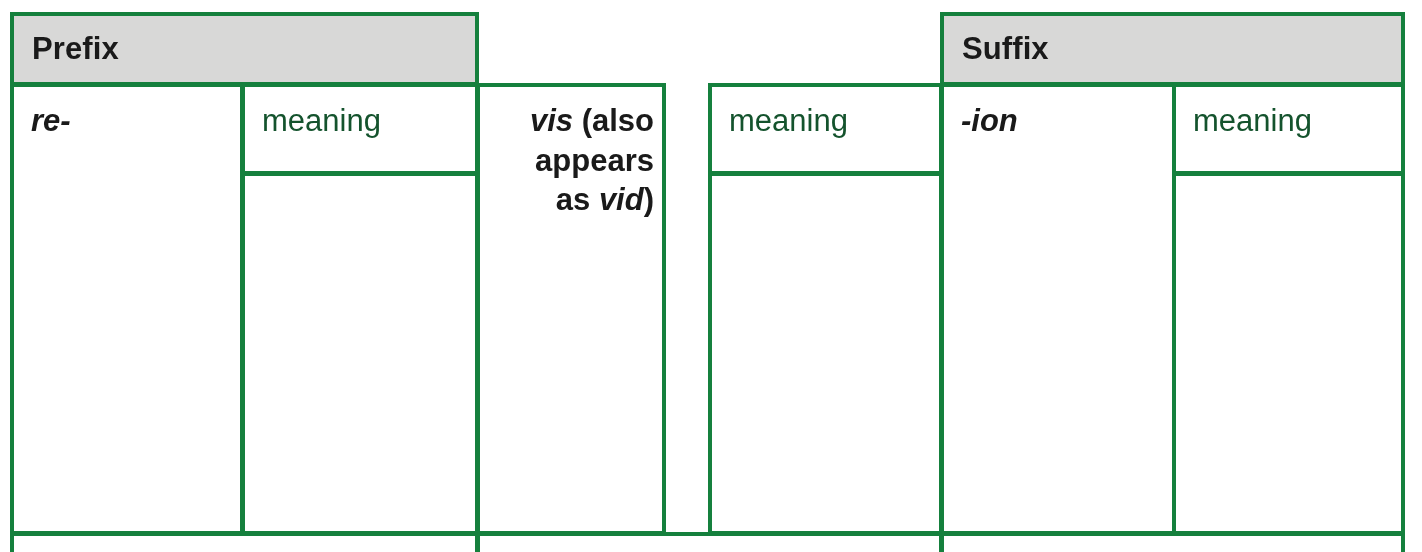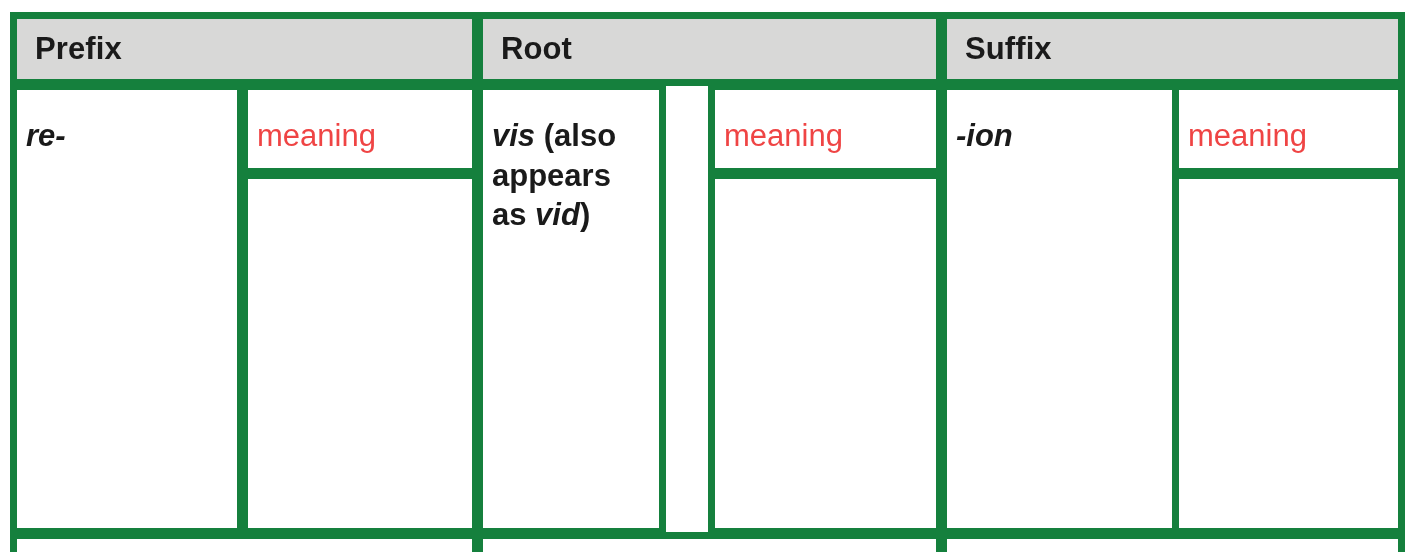--- a/index.html
+++ b/index.html
@@ -23,21 +23,21 @@
     width: 1422px;
     height: 552px;
     background: #ffffff;
   }
 
   
   .cell {
     position: absolute;
     box-sizing: border-box;
     background: #ffffff;
-    border: 7px solid #15803d;
+    border: 4px solid #15803d;
     overflow: hidden;
   }
 
   .hdr {
     background: #d8d8d7;
   }
 
   .hdr-label {
     position: absolute;
     left: 18px;
@@ -45,58 +45,54 @@
     transform: translateY(-50%);
     font-size: 31px;
     font-weight: 700;
     color: #1a1a1a;
     letter-spacing: 0.1px;
     white-space: nowrap;
   }
 
   .cell-text {
     position: absolute;
-    left: 9px;
+    left: 17px;
     top: 14px;
     right: 8px;
     font-size: 31px;
     color: #1a1a1a;
     line-height: 1.28;
-    margin-top: 12px;
   }
 
   .term {
     font-weight: 700;
     font-style: italic;
   }
 
   .plain {
     font-weight: 400;
     font-style: normal;
   }
 
   .meaning-text {
     font-weight: 400;
     font-style: normal;
     font-size: 31px;
-    color: #ef4444;
+    color: #14532d;
   }
 </style>
 </head>
 <body>
 
 <div id="sheet">
 
   <div class="cell hdr" style="left:10px; top:12px; width:469px; height:74px;">
     <span class="hdr-label">Prefix</span>
   </div>
 
-  <div class="cell hdr" style="left:476px; top:12px; width:467px; height:74px;">
-    <span class="hdr-label">Root</span>
-  </div>
 
   <div class="cell hdr" style="left:940px; top:12px; width:465px; height:74px;text-align:center;">
     <span class="hdr-label">Suffix</span>
   </div>
 
   <div class="cell" style="left:10px; top:83px; width:234px; height:452px;">
     <div class="cell-text">
       <span class="term">re-</span>
     </div>
   </div>
@@ -106,21 +102,21 @@
       <span class="meaning-text">meaning</span>
     </div>
   </div>
 
   <div class="cell" style="left:241px; top:172px; width:238px; height:363px;">
     <div class="cell-text">
       <span class="plain"></span>
     </div>
   </div>
 
-  <div class="cell" style="left:476px; top:83px; width:190px; height:452px;">
+  <div class="cell" style="left:476px; top:83px; width:190px; height:452px;text-align:right;">
     <div class="cell-text">
       <span>
         <span class="term">vis</span><span class="plain" style="font-weight:700;"> (also appears as </span><span class="term">vid</span><span class="plain" style="font-weight:700;">)</span>
       </span>
     </div>
   </div>
 
   <div class="cell" style="left:708px; top:83px; width:235px; height:92px;">
     <div class="cell-text">
       <span class="meaning-text">meaning</span>

